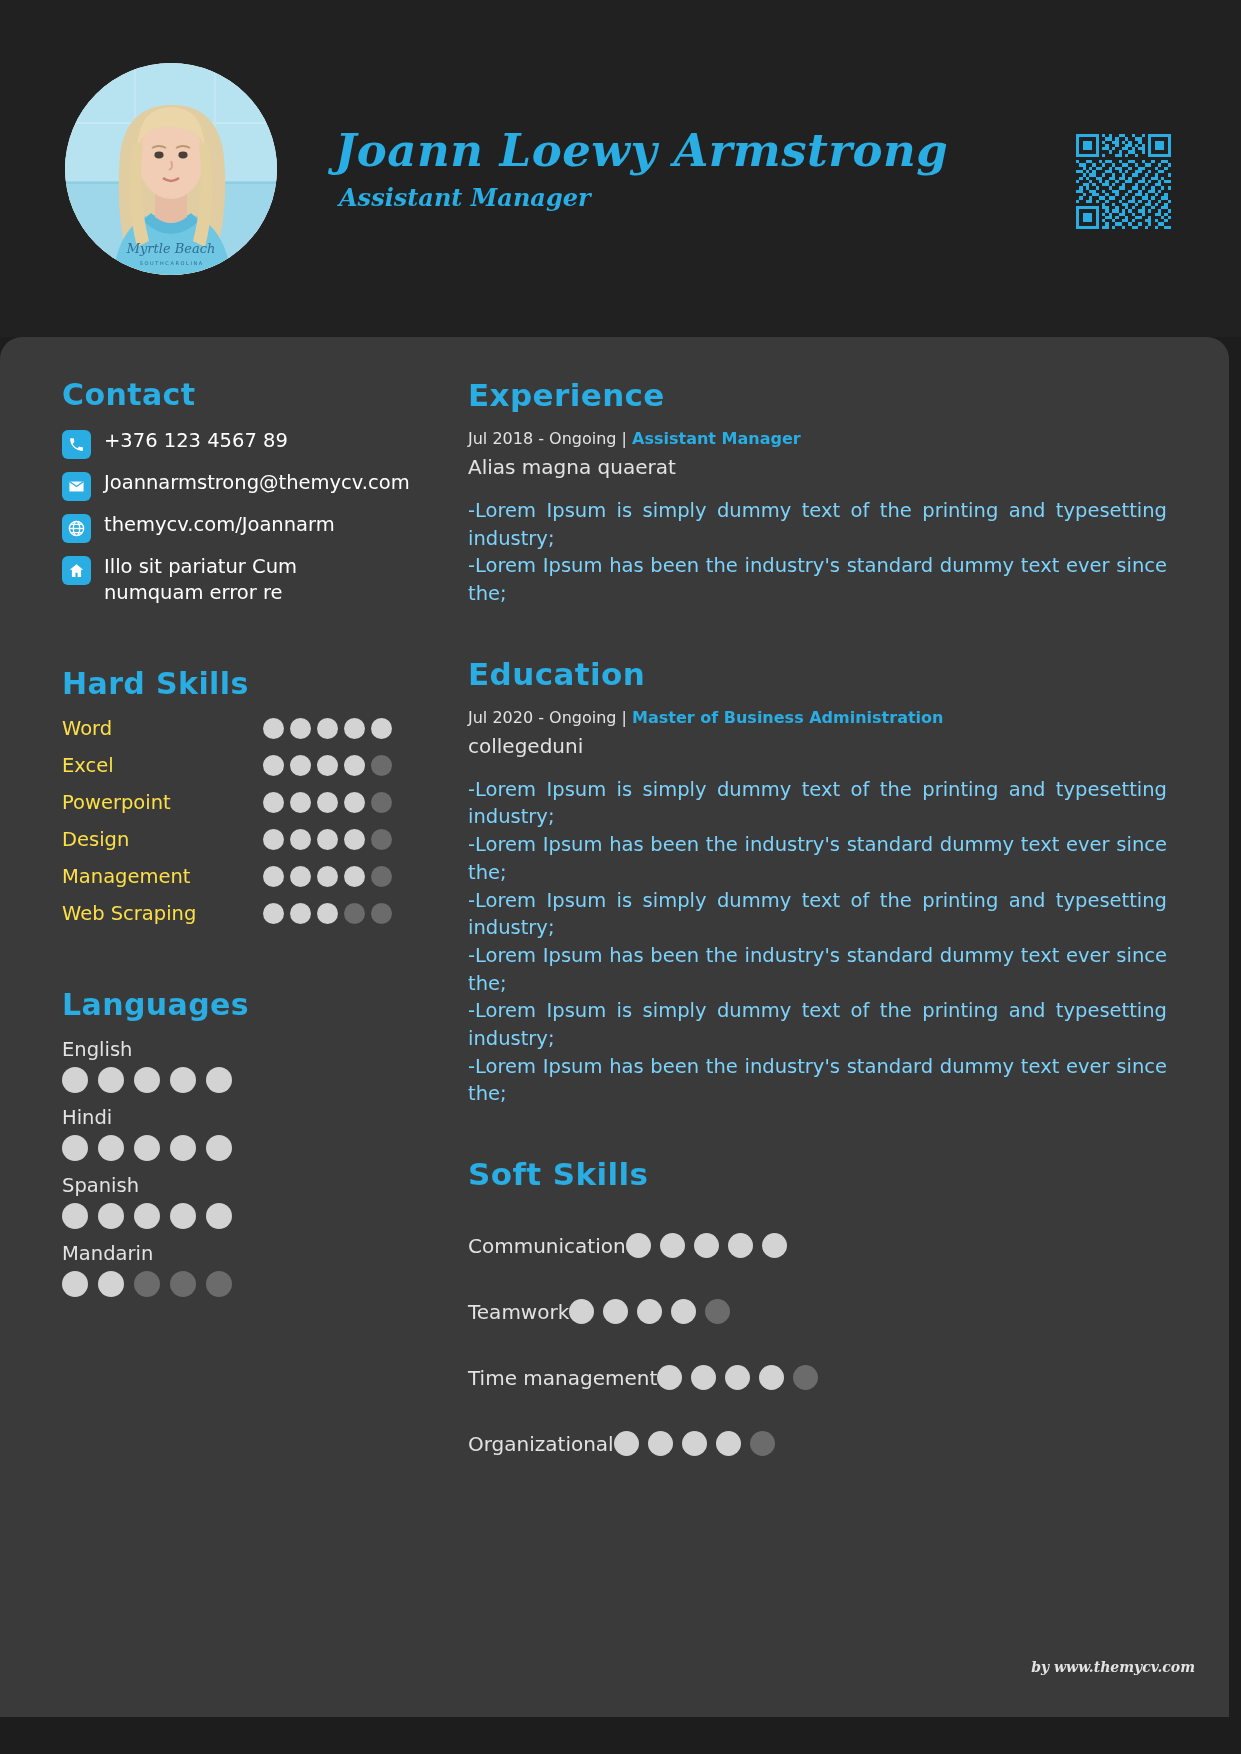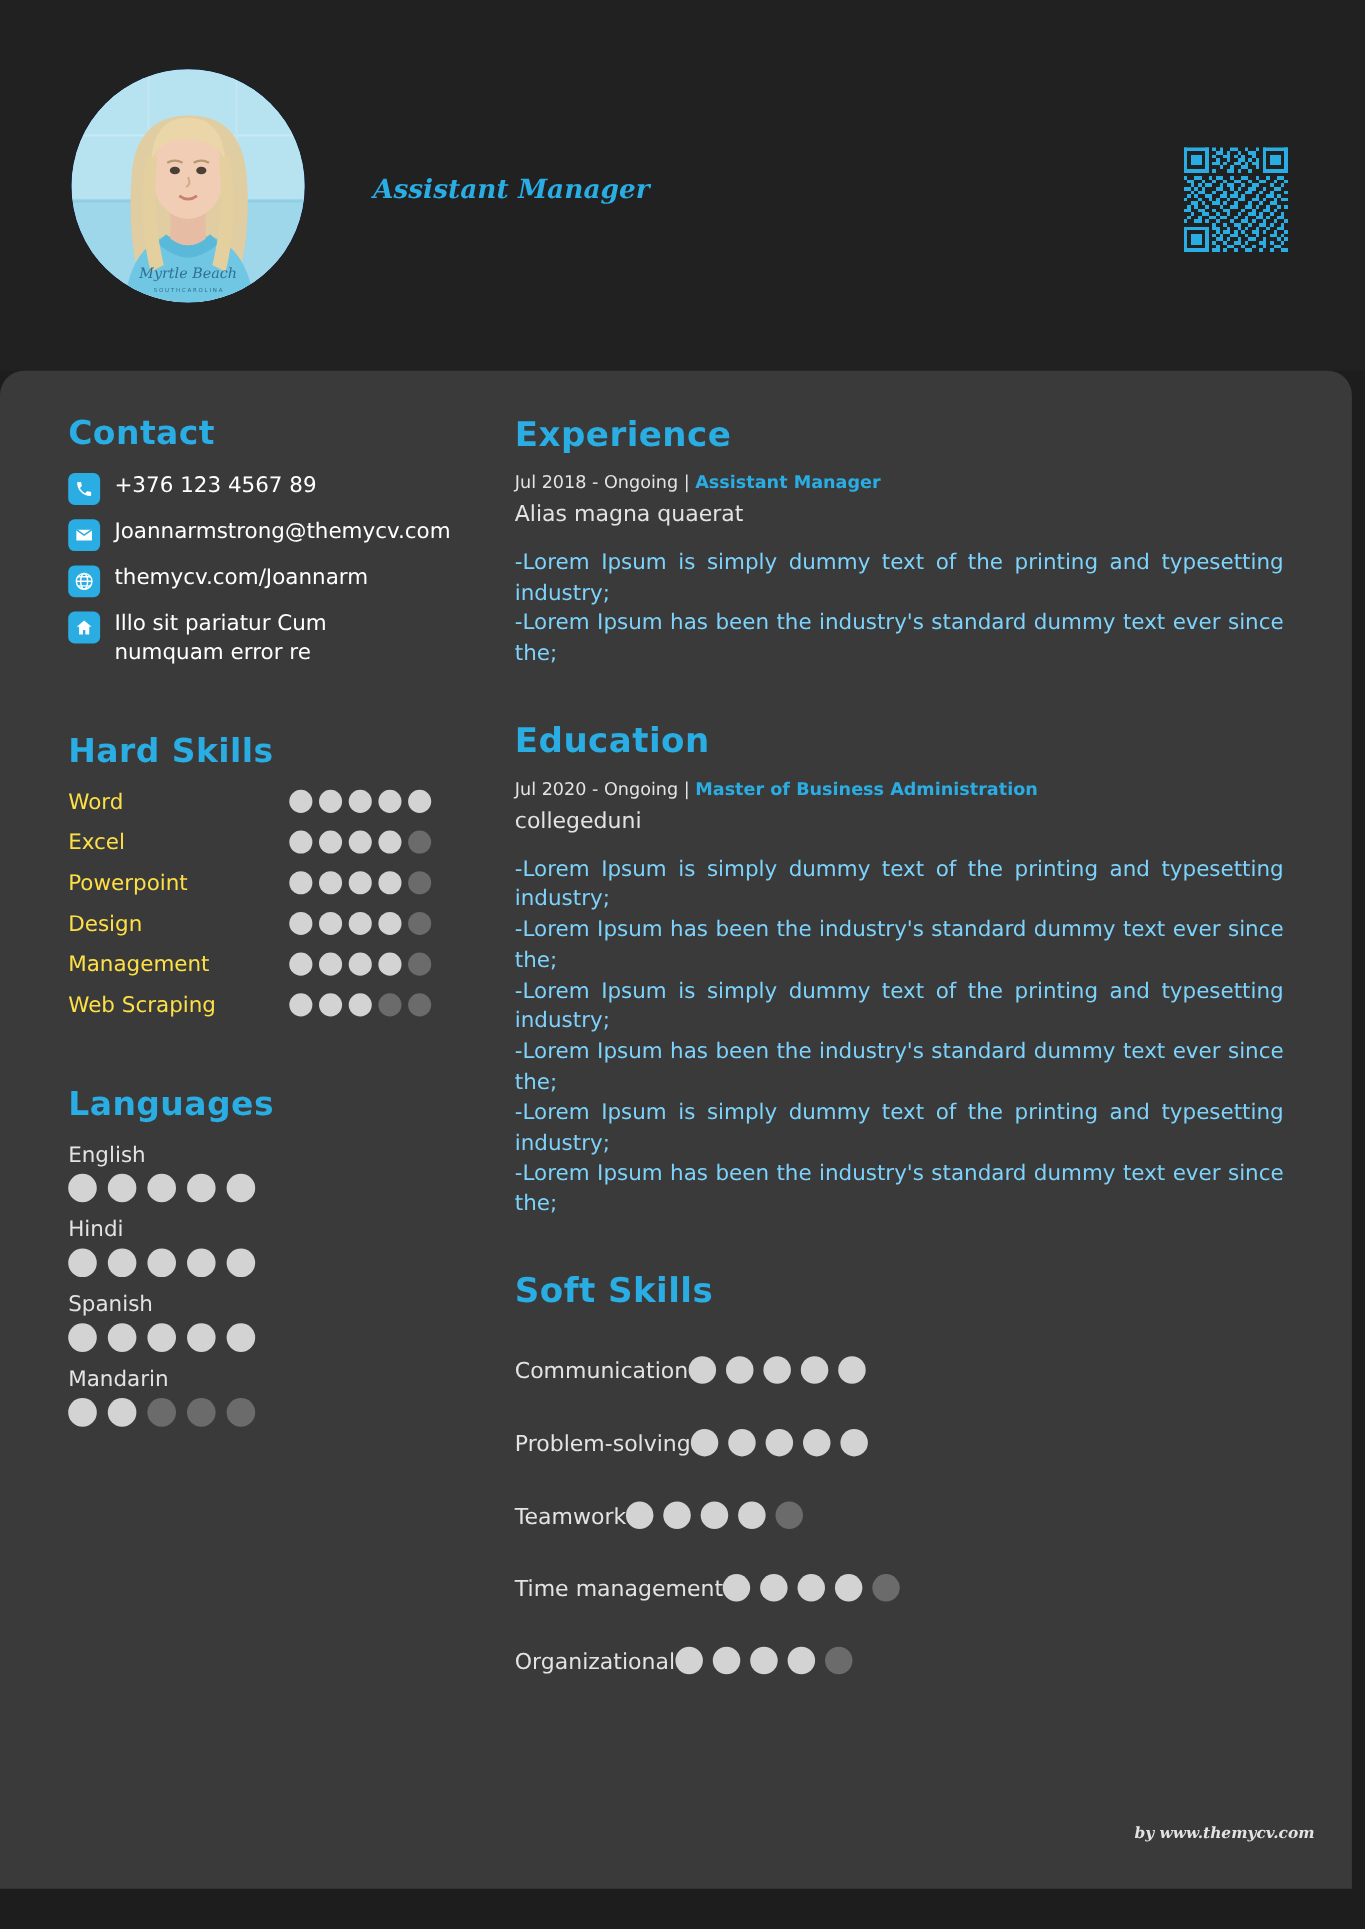--- a/index.html
+++ b/index.html
@@ -29,21 +29,21 @@
     padding: 0 60px 0 65px;
   }
 
   .avatar {
     width: 212px;
     height: 212px;
     border-radius: 50%;
     overflow: hidden;
     flex: 0 0 auto;
     position: relative;
-    background: #3b82f6;
+    background: #ffffff;
   }
   .avatar svg { display: block; width: 100%; height: 100%; }
 
   .identity {
     margin-left: 58px;
     flex: 1 1 auto;
   }
   .cv-name {
     font-family: "DejaVu Serif", "Liberation Serif", serif;
     font-style: italic;
@@ -249,20 +249,21 @@
           <path d="M106 98 q3 7 -2 9" stroke="#d9a98d" stroke-width="2" fill="none"></path>
           <path d="M98 115 q8 6 16 0" stroke="#c9806e" stroke-width="2.6" fill="none"></path>
 
           <text x="106" y="190" font-family="DejaVu Serif, serif" font-style="italic" font-size="13" fill="#2f6f91" text-anchor="middle">Myrtle Beach</text>
           <text x="106" y="202" font-family="DejaVu Sans, sans-serif" font-size="5" fill="#2f6f91" text-anchor="middle">S  O U T H   C A R O L I N A</text>
         </g>
       </svg>
     </div>
 
     <div class="identity">
+      <div class="cv-name">Joann Loewy Armstrong</div>
       <div class="cv-role">Assistant Manager</div>
     </div>
 
     <div class="qr">
       <svg width="95" height="95" viewBox="0 0 29 29" shape-rendering="crispEdges" xmlns="http://www.w3.org/2000/svg">
         <rect width="29" height="29" fill="#212121"></rect>
         <g fill="#29ade3">
           <rect x="0" y="0" width="7" height="1"></rect>
             <rect x="0" y="6" width="7" height="1"></rect>
           <rect x="0" y="0" width="1" height="7"></rect>
@@ -691,30 +692,20 @@
           <span class="soft-label">Communication</span>
           <span class="dots big">
               <span class="dot"></span>
               <span class="dot"></span>
               <span class="dot"></span>
               <span class="dot"></span>
               <span class="dot"></span>
             </span>
         </div>
         <div class="soft-row">
-          <span class="soft-label">Problem-solving</span>
-          <span class="dots big">
-              <span class="dot"></span>
-              <span class="dot"></span>
-              <span class="dot"></span>
-              <span class="dot"></span>
-              <span class="dot"></span>
-            </span>
-        </div>
-        <div class="soft-row">
           <span class="soft-label">Teamwork</span>
           <span class="dots big">
               <span class="dot"></span>
               <span class="dot"></span>
               <span class="dot"></span>
               <span class="dot"></span>
               <span class="dot off"></span>
             </span>
         </div>
         <div class="soft-row">

